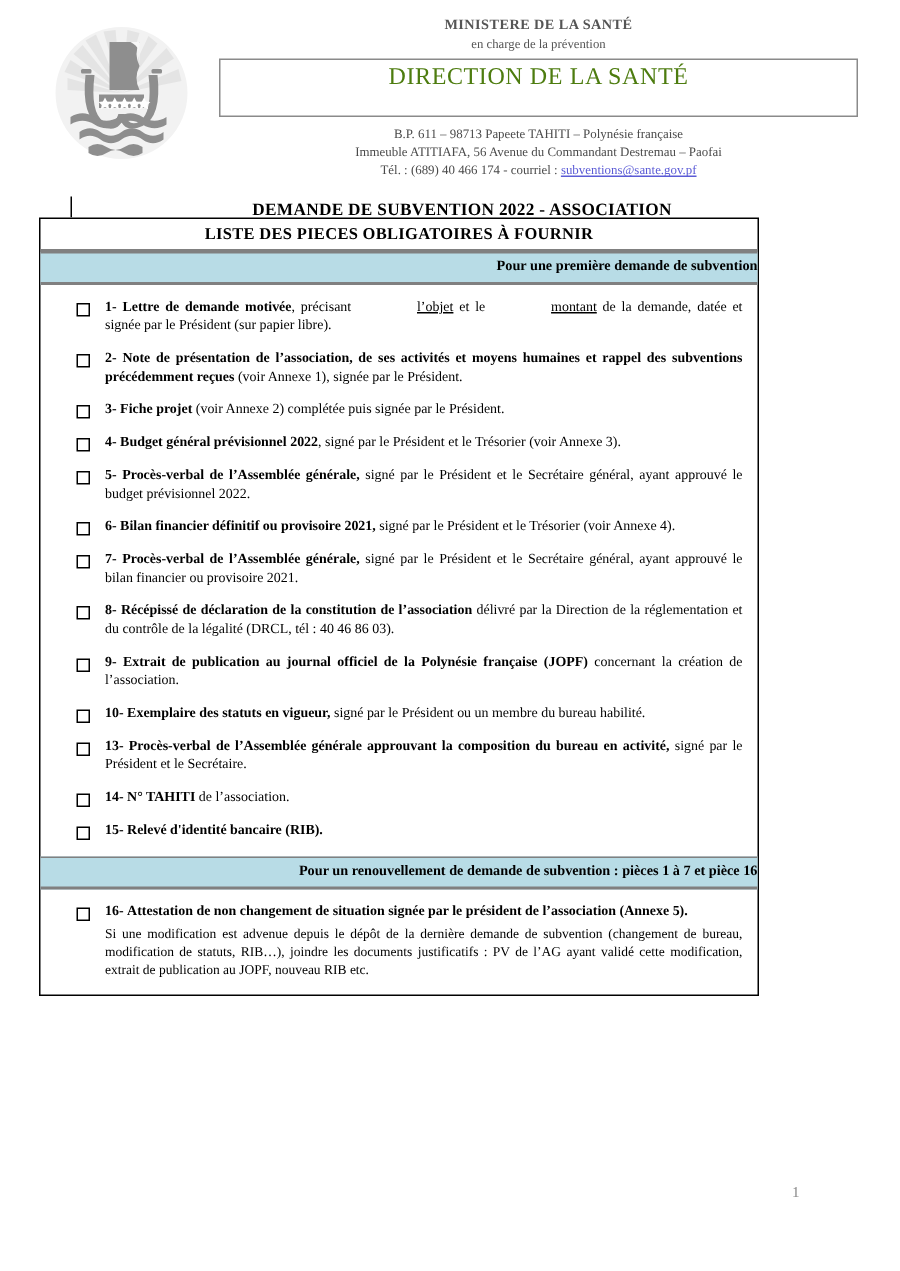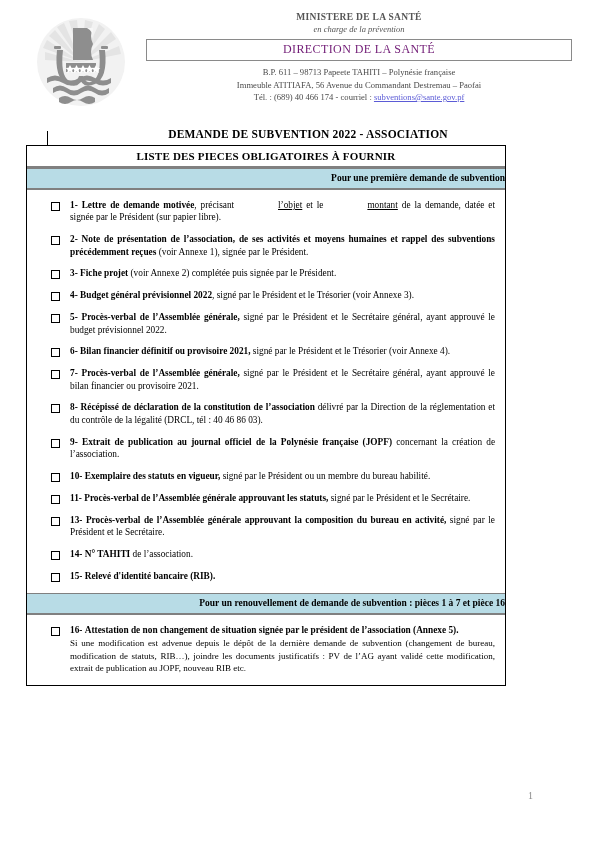--- a/index.html
+++ b/index.html
@@ -49,31 +49,30 @@
   }
   .ministry-line {
     font-size: 9.5px;
     font-weight: bold;
     letter-spacing: 0.3px;
     color: #555555;
     line-height: 1.25;
   }
   .ministry-sub {
     font-size: 8.5px;
-    font-style: italic;
     color: #555555;
     line-height: 1.3;
     margin-bottom: 4px;
   }
   .direction-box {
     border: 1px solid #8a8a8a;
-    padding: 3px 6px 4px 6px;
+    padding: 3px 6px 16px 6px;
     margin: 2px 6px 5px 6px;
-    font-size: 12px;
-    color: #701a75;
+    font-size: 16px;
+    color: #4d7c0f;
     letter-spacing: 0.4px;
     line-height: 1.1;
   }
   .addr {
     font-size: 8.6px;
     color: #4a4a4a;
     line-height: 1.45;
   }
   .addr a,
   .addr .mail {
@@ -291,24 +290,20 @@
       <div class="item">
         <span class="checkbox"></span>
         <span class="item-body"><b>9-</b> <b>Extrait de publication au journal officiel de la Polynésie française (JOPF)</b><span> concernant la création de l’association.</span></span>
       </div>
 
       <div class="item">
         <span class="checkbox"></span>
         <span class="item-body"><b>10-</b> <b>Exemplaire des statuts en vigueur,</b><span> signé par le Président ou un membre du bureau habilité.</span></span>
       </div>
 
-      <div class="item">
-        <span class="checkbox"></span>
-        <span class="item-body"><b>11-</b> <b>Procès-verbal de l’Assemblée générale approuvant les statuts,</b><span> signé par le Président et le Secrétaire.</span></span>
-      </div>
 
 
       <div class="item">
         <span class="checkbox"></span>
         <span class="item-body"><b>13-</b> <b>Procès-verbal de l’Assemblée générale approuvant la composition du bureau en activité,</b><span> signé par le Président et le Secrétaire.</span></span>
       </div>
 
       <div class="item">
         <span class="checkbox"></span>
         <span class="item-body"><b>14-</b> <b>N° TAHITI</b><span> de l’association.</span></span>

